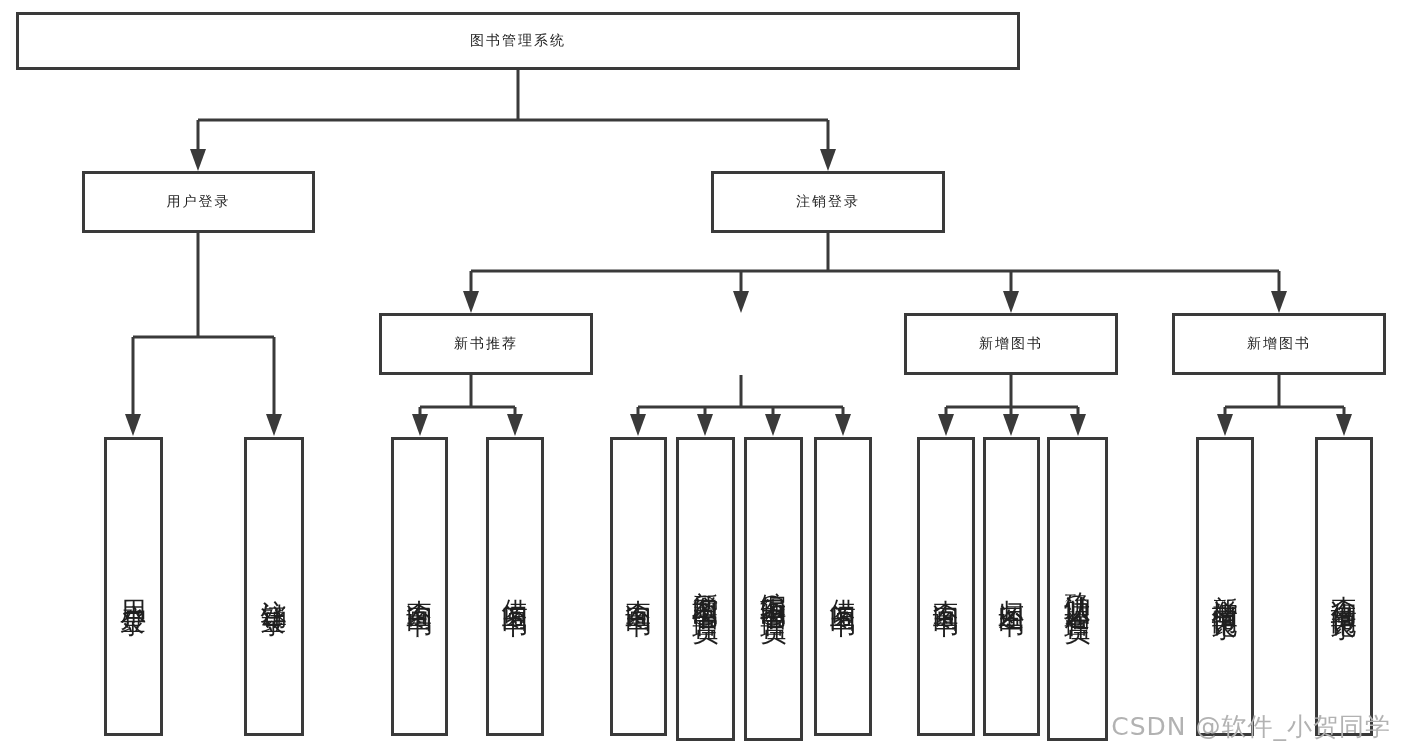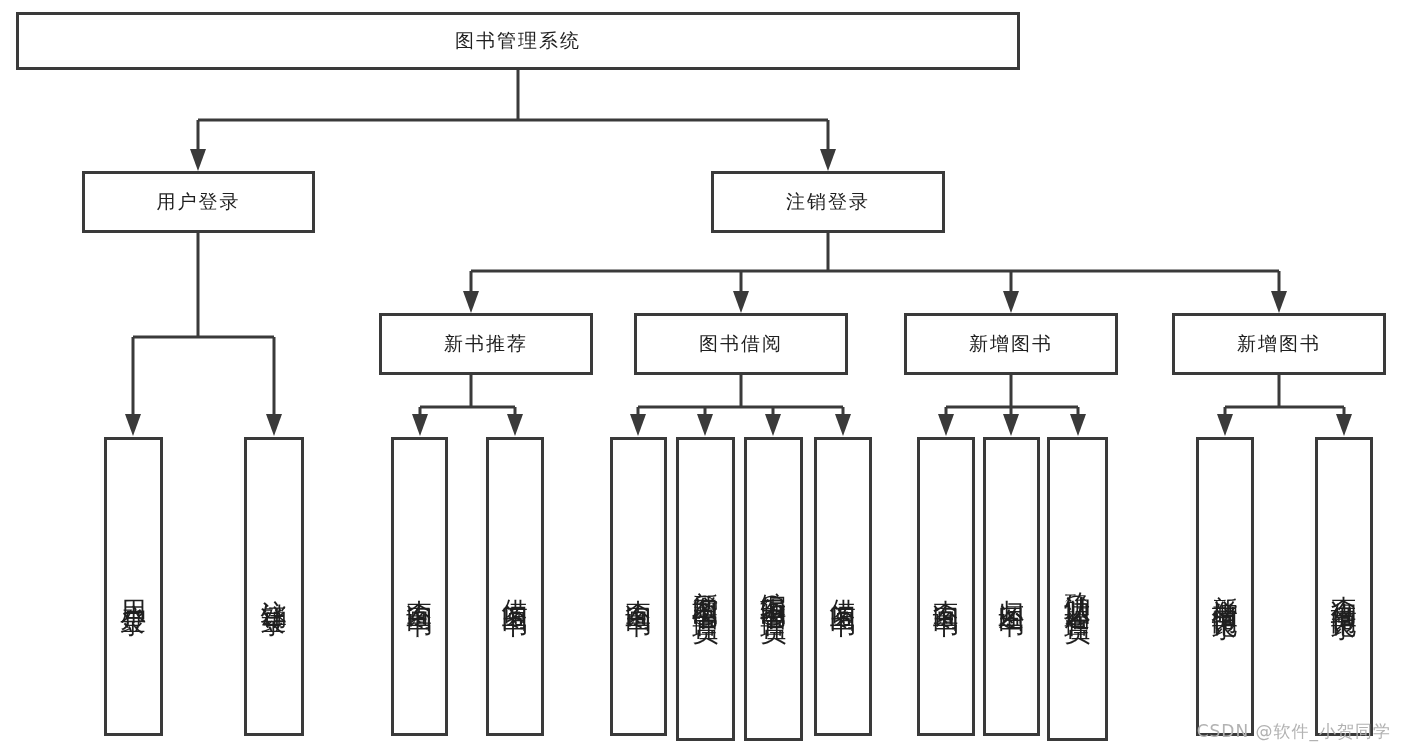--- a/index.html
+++ b/index.html
@@ -20,21 +20,21 @@
   .box{
     position:absolute;
     box-sizing:border-box;
     background:#fff;
     border:3px solid var(--line);
     display:flex;
     align-items:center;
     justify-content:center;
   }
   .h{ 
-    font-size:19px;
+    font-size:14px;
     letter-spacing:2px;
     white-space:nowrap;
   }
   .v{ 
     top:437px;height:299px;
   }
   .v.tall{height:304px;}
   .vt{
     writing-mode:vertical-rl;
     text-orientation:mixed;
@@ -44,21 +44,21 @@
   }
   svg#wires{
     position:absolute;left:0;top:0;
     pointer-events:none;
   }
   svg#wires .ln{stroke:var(--line);stroke-width:3;fill:none;}
   svg#wires .ar{fill:var(--line);stroke:none;}
   #watermark{
     position:absolute;
     right:14px;bottom:4px;
-    font-size:17px;
+    font-size:25px;
     color:var(--wm);
     letter-spacing:1px;
     white-space:nowrap;
   }
 </style>
 </head>
 <body>
 
 <div id="stage">
 
@@ -119,23 +119,20 @@
   <div class="box h" style="left:82px;top:171px;width:233px;height:62px">
     <span>用户登录</span>
   </div>
   <div class="box h" style="left:711px;top:171px;width:234px;height:62px">
     <span>注销登录</span>
   </div>
 
   <div class="box h" style="left:379px;top:313px;width:214px;height:62px">
     <span>新书推荐</span>
   </div>
-  <div class="box h" style="left:634px;top:313px;width:214px;height:62px">
-    <span>图书借阅</span>
-  </div>
   <div class="box h" style="left:904px;top:313px;width:214px;height:62px">
     <span>新增图书</span>
   </div>
   <div class="box h" style="left:1172px;top:313px;width:214px;height:62px">
     <span>新增图书</span>
   </div>
 
   <div class="box v" style="left:104px;width:59px">
     <span class="vt">用户登录</span>
   </div>

